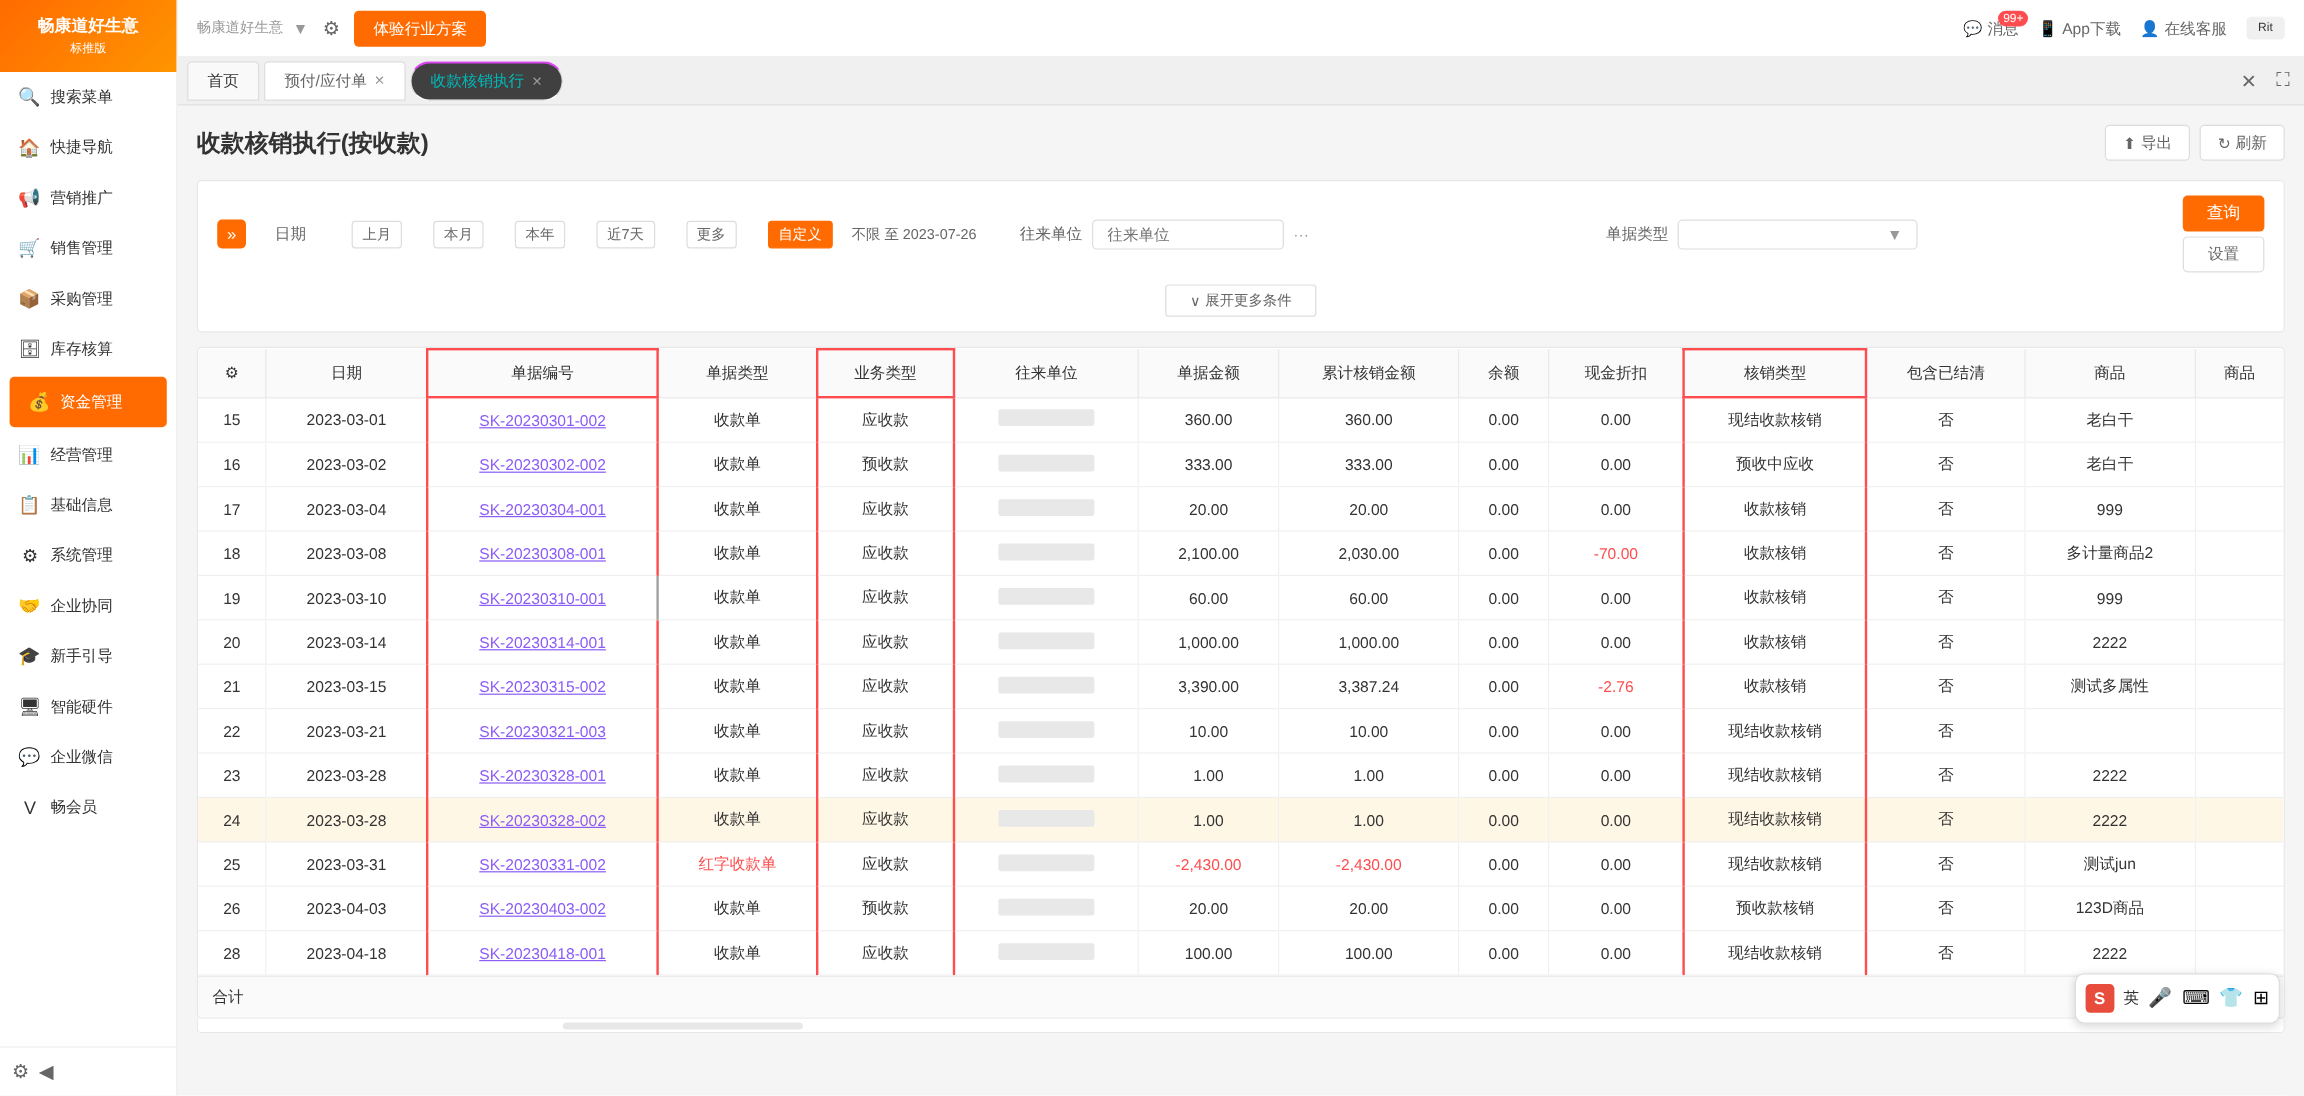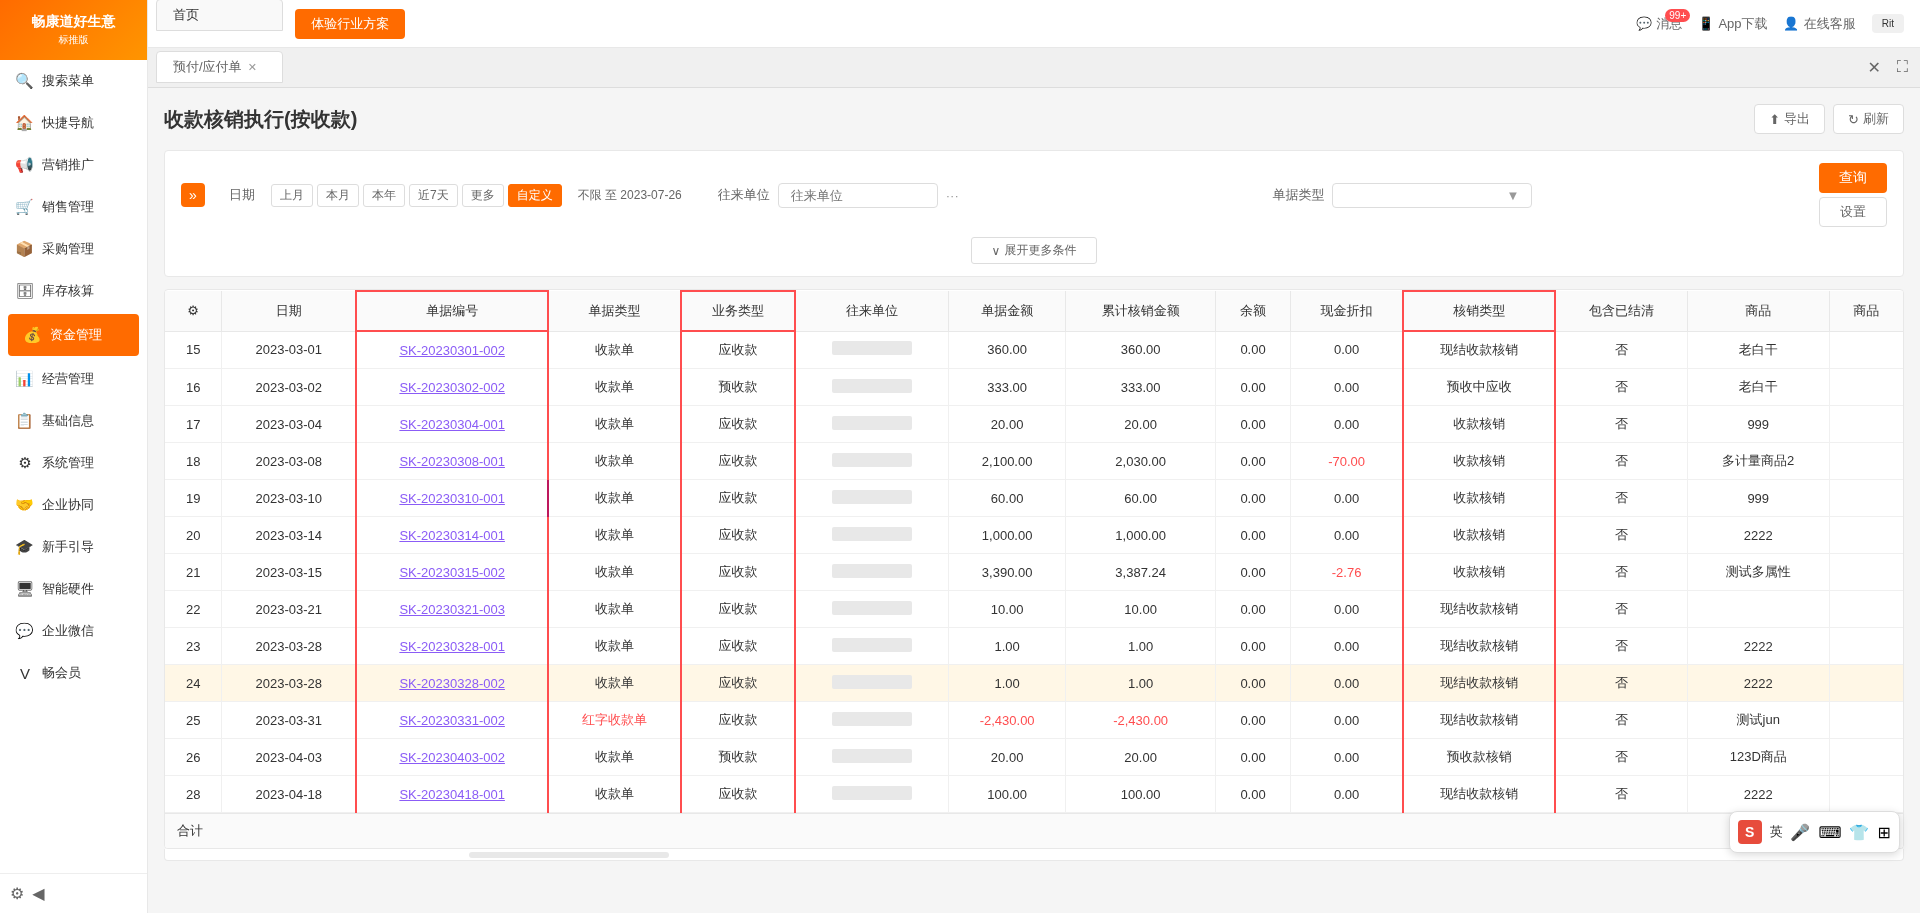--- a/index.html
+++ b/index.html
@@ -25,40 +25,40 @@
     .topbar-btn { background: #ff6b00; color: #fff; border: none; padding: 6px 16px; border-radius: 4px; cursor: pointer; font-size: 13px; }
     .topbar-right { margin-left: auto; display: flex; align-items: center; gap: 16px; color: #666; font-size: 13px; }
     .topbar-badge { position: relative; }
     .topbar-badge-num { position: absolute; top: -6px; right: -8px; background: #ff4d4f; color: #fff; font-size: 10px; border-radius: 8px; padding: 1px 4px; }
     .topbar-right-item { display: flex; align-items: center; gap: 4px; cursor: pointer; }
 
     
     .tabbar { height: 40px; background: #f0f0f0; display: flex; align-items: center; padding: 0 8px; gap: 4px; border-bottom: 1px solid #ddd; }
     .tab { padding: 6px 16px; background: #fff; border: 1px solid #ddd; border-radius: 4px 4px 0 0; cursor: pointer; display: flex; align-items: center; gap: 6px; font-size: 13px; color: #666; }
     .tab.home { background: #f9f9f9; color: #333; }
-    .tab.active { background: #000000; color: #00b8b8; border-bottom-color: #fff; border-top: 2px solid #ef4444; border-radius: 16px; }
+    .tab.active { background: #404040; color: #00b8b8; border-bottom-color: #fff; border-top: 2px solid #d946ef; border-radius: 16px; }
     .tab-close { font-size: 11px; color: #999; cursor: pointer; }
     .tabbar-right { margin-left: auto; display: flex; gap: 8px; }
     .tabbar-icon { cursor: pointer; color: #666; font-size: 16px; padding: 4px; }
 
     
     .page { flex: 1; overflow-y: auto; padding: 16px; background: #f5f5f5; }
     .page-header { display: flex; align-items: center; margin-bottom: 16px; }
     .page-title { font-size: 20px; font-weight: bold; color: #333; flex: 1; }
     .page-actions { display: flex; gap: 8px; }
     .btn-export { background: #fff; border: 1px solid #ddd; color: #666; padding: 5px 14px; border-radius: 4px; cursor: pointer; display: flex; align-items: center; gap: 4px; font-size: 13px; }
     .btn-refresh { background: #fff; border: 1px solid #ddd; color: #666; padding: 5px 14px; border-radius: 4px; cursor: pointer; display: flex; align-items: center; gap: 4px; font-size: 13px; }
 
     
     .filter-area { background: #fff; border: 1px solid #e8e8e8; border-radius: 4px; padding: 12px 16px; margin-bottom: 12px; }
     .filter-row { display: flex; align-items: center; gap: 16px; }
     .filter-expand-btn { background: #ff6b00; color: #fff; border: none; width: 24px; height: 24px; border-radius: 4px; cursor: pointer; display: flex; align-items: center; justify-content: center; font-size: 14px; margin-right: 8px; }
     .filter-label { color: #666; font-size: 13px; white-space: nowrap; }
     .filter-date-btns { display: flex; gap: 4px; align-items: center; }
-    .date-btn { padding: 2px 8px; border: 1px solid #ddd; border-radius: 3px; cursor: pointer; color: #666; font-size: 12px; background: #fff; }
+    .date-btn { padding: 2px 8px; border: 1px solid #ddd; border-radius: 3px; cursor: pointer; color: #666; font-size: 12px; background: #fff; margin-left: 22px; }
     .date-btn.custom { background: #ff6b00; color: #fff; border-color: #ff6b00; }
     .filter-unit { flex: 1; }
     .filter-unit-input { border: 1px solid #ddd; border-radius: 4px; padding: 4px 12px; width: 200px; color: #999; font-size: 13px; }
     .filter-dots { color: #999; cursor: pointer; }
     .filter-type { flex: 1; }
     .filter-type-select { border: 1px solid #ddd; border-radius: 4px; padding: 4px 12px; width: 240px; color: #999; font-size: 13px; display: flex; align-items: center; justify-content: space-between; cursor: pointer; }
     .btn-query { background: #ff6b00; color: #fff; border: none; padding: 6px 20px; border-radius: 4px; cursor: pointer; font-size: 14px; }
     .btn-settings { background: #fff; border: 1px solid #ddd; color: #666; padding: 5px 16px; border-radius: 4px; cursor: pointer; font-size: 13px; }
     .filter-expand-row { display: flex; align-items: center; justify-content: center; margin-top: 10px; }
     .expand-btn { background: none; border: 1px solid #ddd; color: #666; padding: 4px 20px; border-radius: 3px; cursor: pointer; font-size: 12px; display: flex; align-items: center; gap: 4px; }
@@ -184,21 +184,21 @@
         <span>👤</span>
         <span>在线客服</span>
       </div>
       <div class="topbar-right-item" style="background:#f0f0f0;padding:4px 10px;border-radius:4px;font-size:10px;color:#333;">
         <span>Rit</span>
       </div>
     </div>
   </div>
 
   <div class="tabbar">
-    <div id="tabs-container" style="display:flex;gap:20px;flex-direction:column;">
+    <div id="tabs-container" style="display:flex;gap:4px;">
         <div class="tab home">
           <span>首页</span>
         </div>
         <div class="tab">
           <span>预付/应付单</span>
           <span class="tab-close">✕</span>
         </div>
         <div class="tab active">
           <span>收款核销执行</span>
           <span class="tab-close">✕</span>
@@ -356,21 +356,21 @@
     <td>0.00</td>
     <td class="td-negative">-70.00</td>
     <td style="border-left:2px solid #ff4d4f;border-right:2px solid #ff4d4f;">收款核销</td>
     <td>否</td>
     <td>多计量商品2</td>
     <td></td>
   </tr>
               <tr>
     <td>19</td>
     <td>2023-03-10</td>
-    <td style="border-left:2px solid #ff4d4f;border-right:2px solid #be185d;">
+    <td style="border-left:2px solid #ff4d4f;border-right:2px solid #a3a3a3;">
       <a class="td-link">SK-20230310-001</a>
     </td>
     <td class="">收款单</td>
     <td style="border-left:2px solid #ff4d4f;border-right:2px solid #ff4d4f;">应收款</td>
     <td><span class="td-gray"></span></td>
     <td class="">60.00</td>
     <td class="">60.00</td>
     <td>0.00</td>
     <td class="">0.00</td>
     <td style="border-left:2px solid #ff4d4f;border-right:2px solid #ff4d4f;">收款核销</td>

